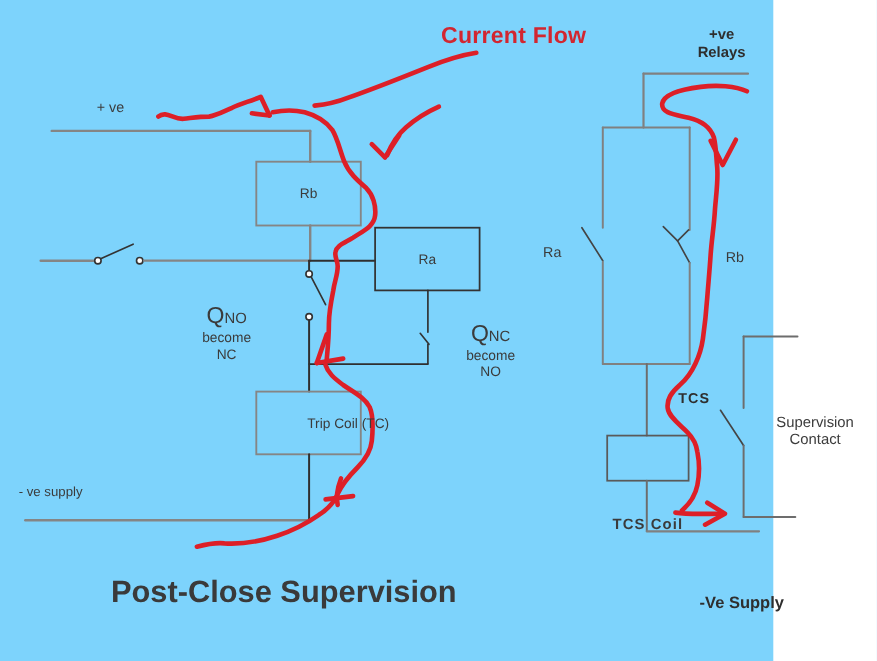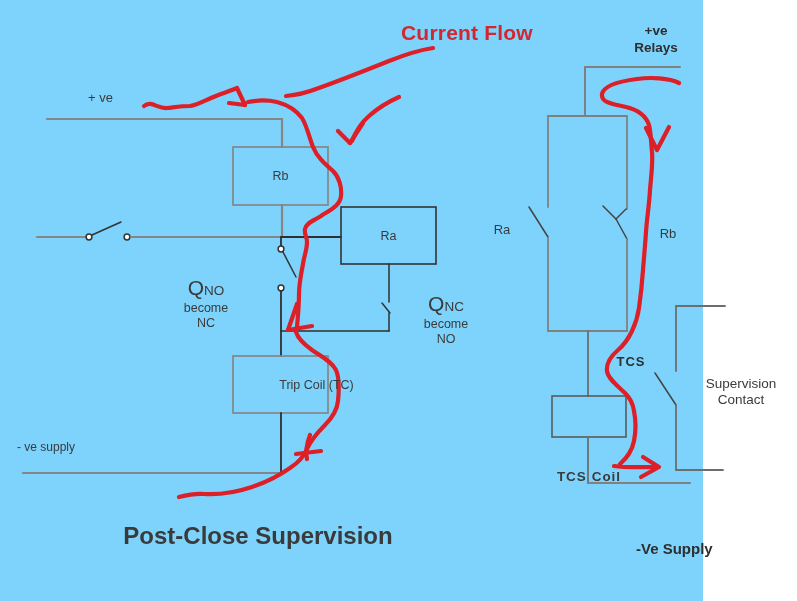--- a/index.html
+++ b/index.html
@@ -13,21 +13,21 @@
   .wrap{white-space:normal;}
   .box-label{position:absolute;display:flex;align-items:center;justify-content:center;
              font-size:12.5px;color:#3b3b3b;}
   .q-big{font-size:21px;color:#3b3b3b;}
   .q-sub{font-size:13.5px;color:#3b3b3b;}
   .q-block{line-height:14.5px;font-size:12.5px;}
   .q-block .q-line1{line-height:19px;}
   .current-flow{position:absolute;left:401px;top:21px;font-size:21px;font-weight:bold;
                 color:#d22630;letter-spacing:0.2px;}
   .title{position:absolute;left:85px;top:522px;width:346px;text-align:center;
-         font-size:24px;font-weight:bold;color:#3a3a3a;}
+         font-size:28px;font-weight:bold;color:#3a3a3a;}
   .tcs-word{letter-spacing:1px;}
 </style>
 </head>
 <body>
 
 <div class="canvas">
 
   <svg width="797" height="601" viewBox="0 0 797 601">
 
     <g fill="none" stroke-linecap="round">

